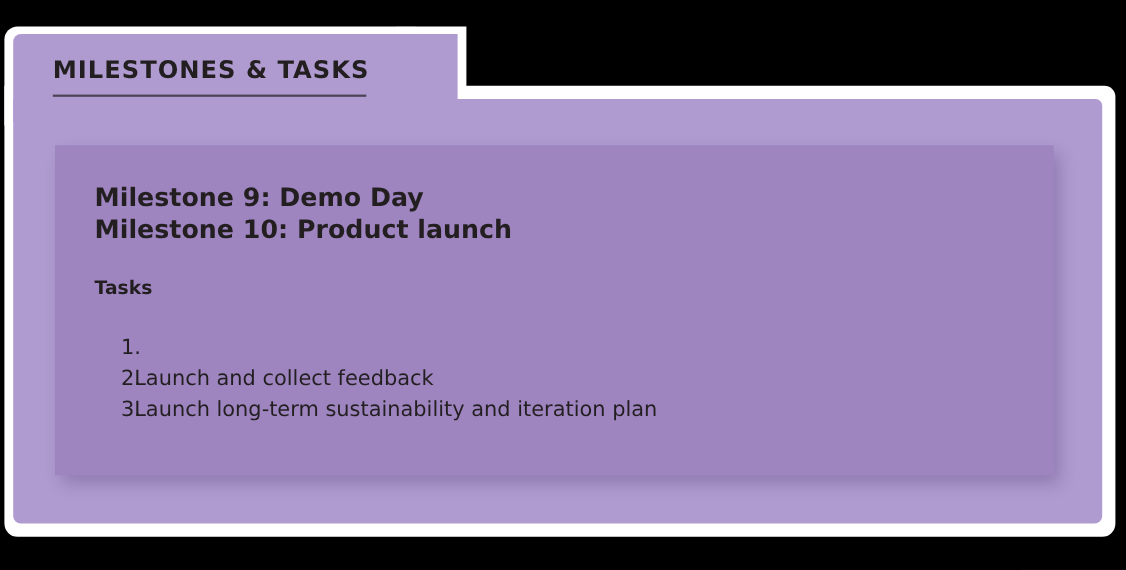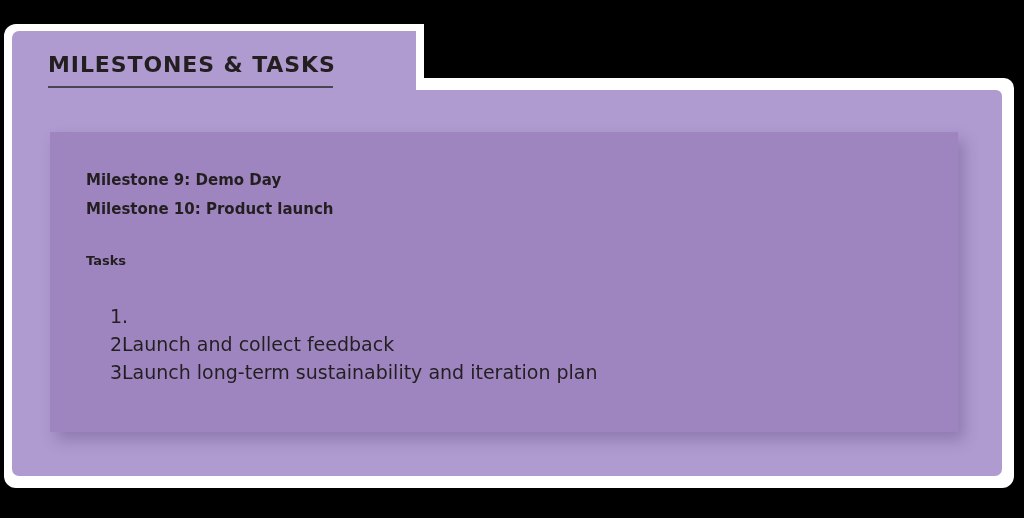--- a/index.html
+++ b/index.html
@@ -112,31 +112,31 @@
     background: #9e85c0;
     box-shadow: 6px 8px 14px rgba(60, 40, 90, 0.28);
     z-index: 4;
   }
 
   .milestones {
     position: absolute;
     left: 36px;
     top: 34px;
     color: #231f20;
-    font-size: 15px;
+    font-size: 23px;
     font-weight: bold;
     line-height: 29px;
   }
 
   .tasks-heading {
     position: absolute;
     left: 36px;
     top: 122px;
     color: #231f20;
-    font-size: 13px;
+    font-size: 17px;
     font-weight: bold;
     line-height: 1;
   }
 
   .task-list {
     position: absolute;
     left: 36px;
     top: 170px;
     margin: 0;
     padding: 0;

